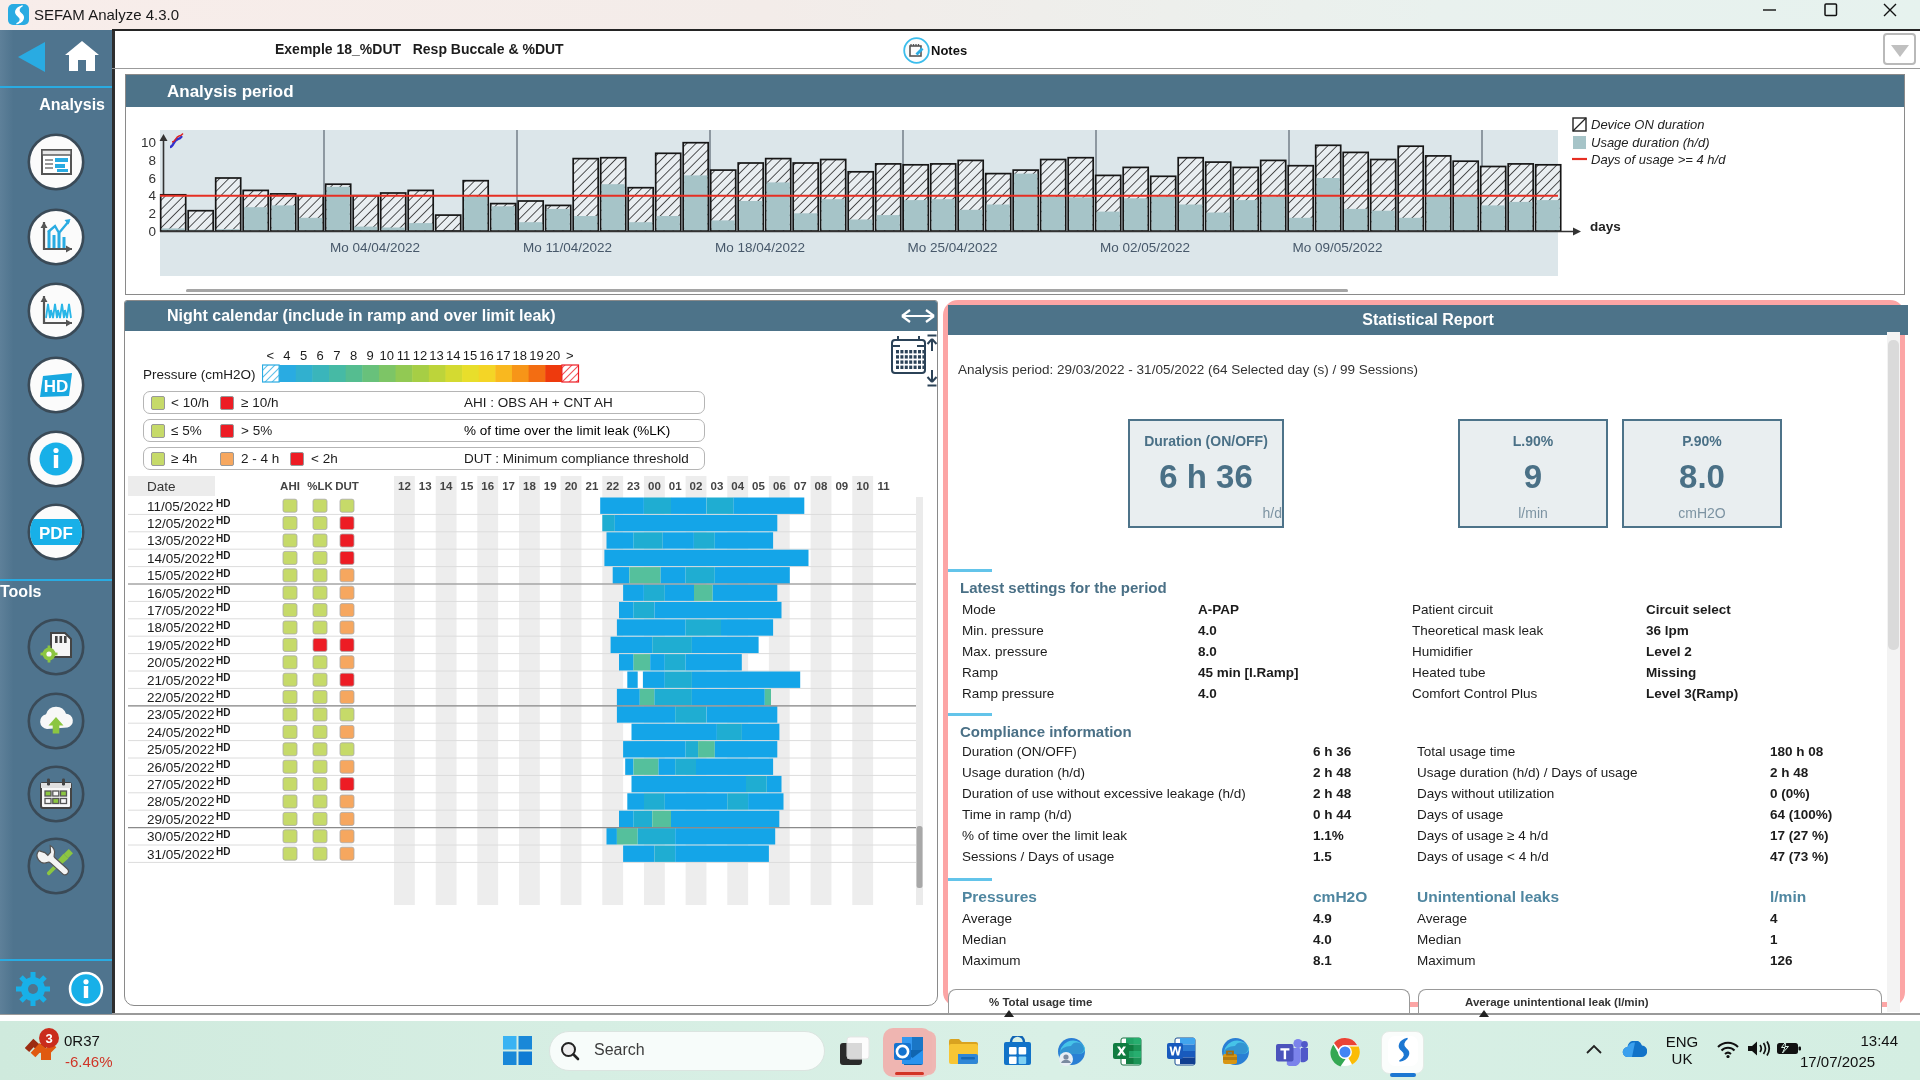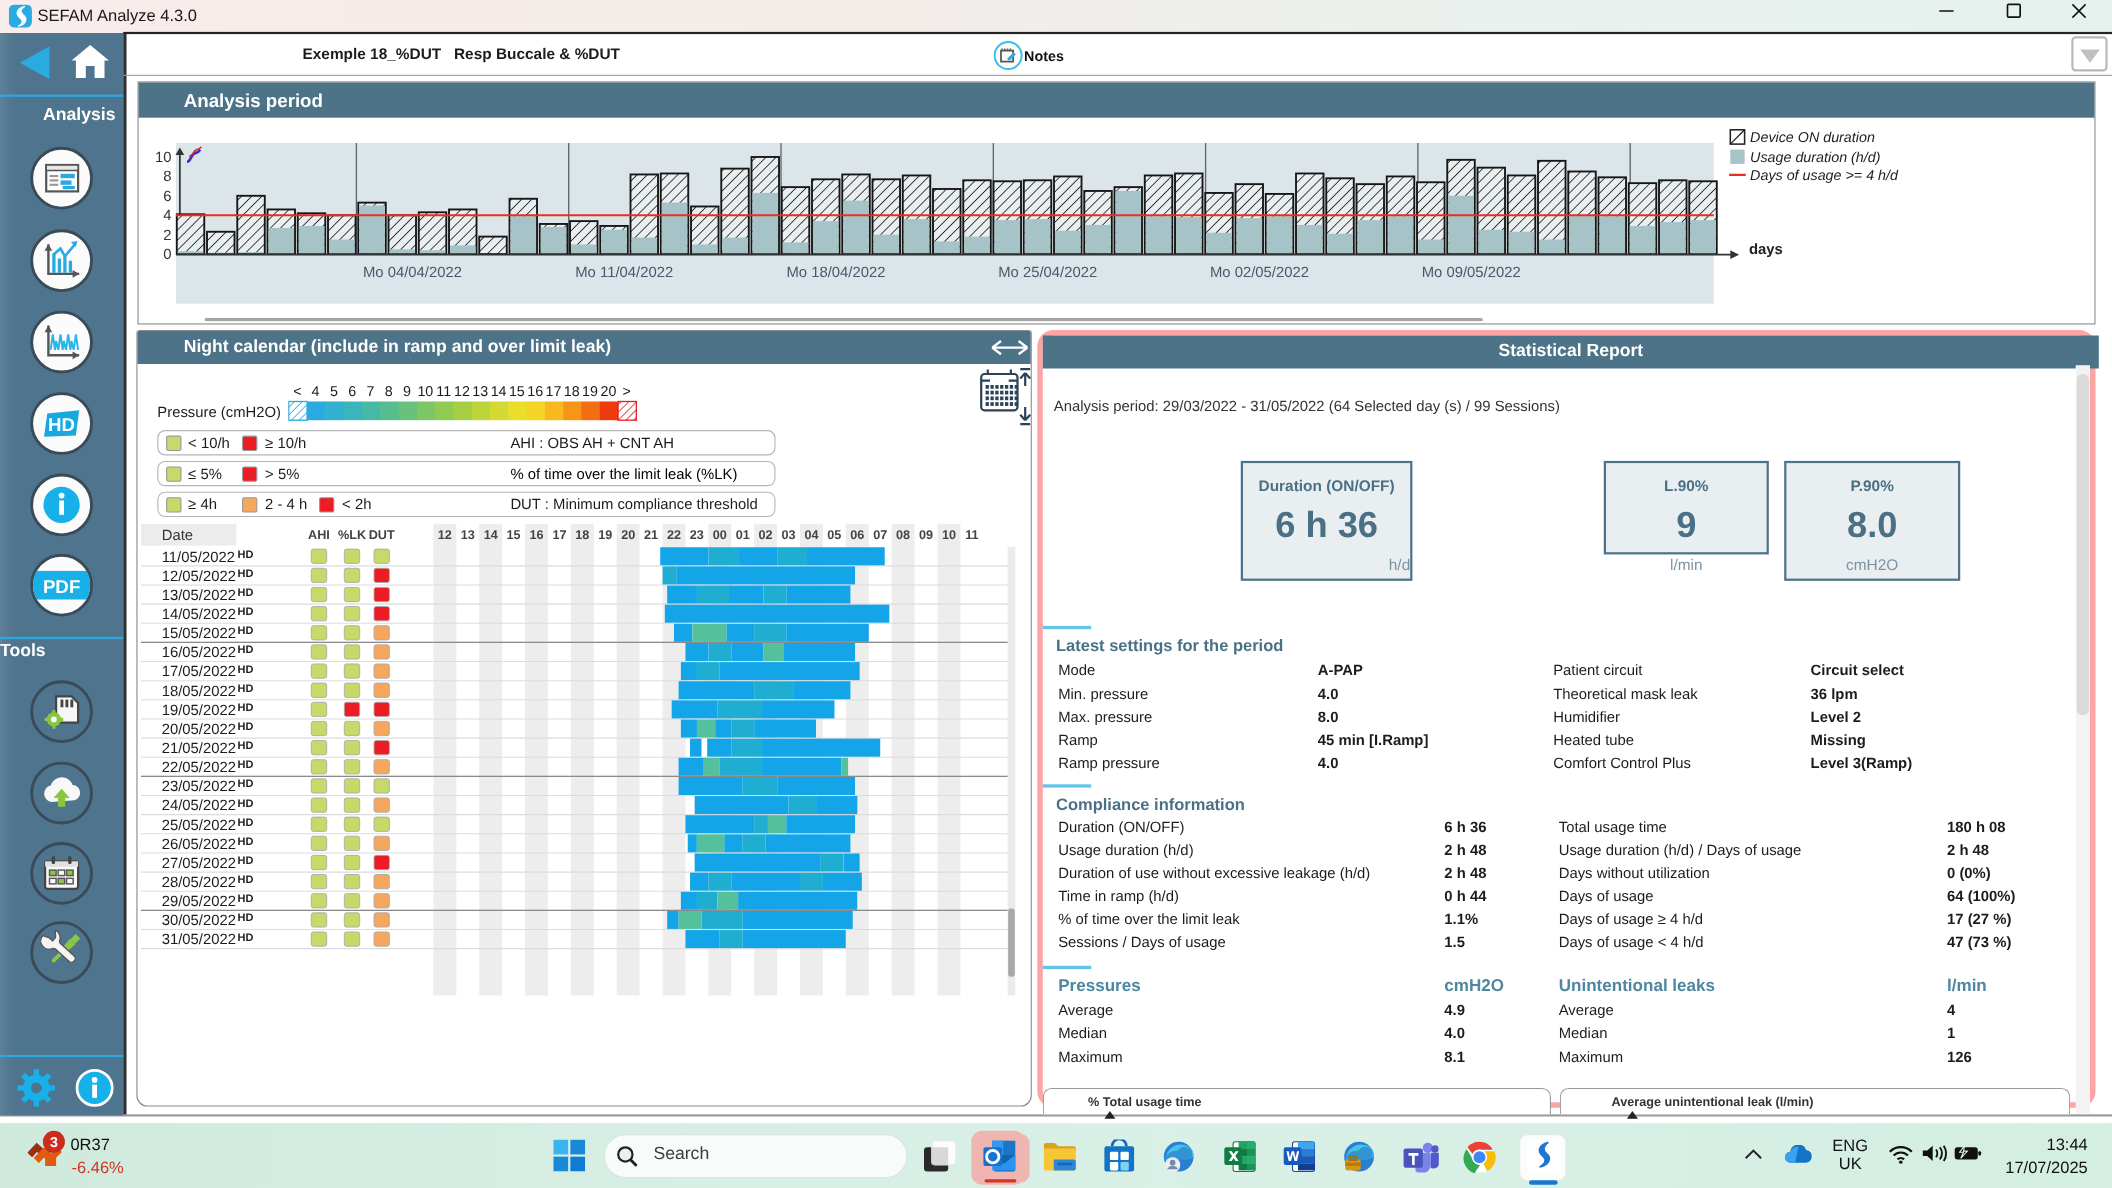--- a/index.html
+++ b/index.html
@@ -707,21 +707,21 @@
 <div class="abs" style="left:0;top:0;width:960px;height:30px;background:#4d7389">
 <div class="abs" style="left:0;top:6px;width:960px;text-align:center;font-size:16px;font-weight:bold;color:#fff">Statistical Report</div>
 </div>
     </div>
 <div class="abs" style="left:958px;top:362px;font-size:13.5px;color:#333">Analysis period: 29/03/2022 - 31/05/2022 (64 Selected day (s) / 99 Sessions)</div>
 <div class="abs" style="left:1128px;top:419px;width:156px;height:109px;background:#e9eef0;border:2px solid #4d7389">
 <div class="abs" style="left:0;top:12px;width:100%;text-align:center;font-size:14px;font-weight:bold;color:#4a7086">Duration (ON/OFF)</div>
 <div class="abs" style="left:0;top:37px;width:100%;text-align:center;font-size:33px;font-weight:bold;color:#4a7086">6 h 36</div>
 <div class="abs" style="left:0;top:84px;width:100%;text-align:right;font-size:14px;color:#7c93a2">h/d</div>
 </div>
-<div class="abs" style="left:1458px;top:419px;width:150px;height:85px;background:#e9eef0;border:2px solid #4d7389">
+<div class="abs" style="left:1458px;top:419px;width:150px;height:109px;background:#e9eef0;border:2px solid #4d7389">
 <div class="abs" style="left:0;top:12px;width:100%;text-align:center;font-size:14px;font-weight:bold;color:#4a7086">L.90%</div>
 <div class="abs" style="left:0;top:37px;width:100%;text-align:center;font-size:33px;font-weight:bold;color:#4a7086">9</div>
 <div class="abs" style="left:0;top:84px;width:100%;text-align:center;font-size:14px;color:#7c93a2">l/min</div>
 </div>
 <div class="abs" style="left:1622px;top:419px;width:160px;height:109px;background:#e9eef0;border:2px solid #4d7389">
 <div class="abs" style="left:0;top:12px;width:100%;text-align:center;font-size:14px;font-weight:bold;color:#4a7086">P.90%</div>
 <div class="abs" style="left:0;top:37px;width:100%;text-align:center;font-size:33px;font-weight:bold;color:#4a7086">8.0</div>
 <div class="abs" style="left:0;top:84px;width:100%;text-align:center;font-size:14px;color:#7c93a2">cmH2O</div>
 </div>
 <div class="abs" style="left:948px;top:569px;width:44px;height:2.5px;background:#63c4ea"></div>
@@ -930,13 +930,13 @@
     <svg class="abs" style="left:1746px;top:1040px" width="26" height="17" viewBox="0 0 26 17">
       <path d="M2 6 h4 l5-4.5 v14 L6 11 H2 Z" fill="#111"></path>
       <path d="M14 5 a6 6 0 0 1 0 7 M17.5 3 a9.5 9.5 0 0 1 0 11 M21 1.5 a13 13 0 0 1 0 14" stroke="#111" stroke-width="1.7" fill="none"></path>
     </svg>
     <svg class="abs" style="left:1776px;top:1041px" width="26" height="15" viewBox="0 0 26 15">
       <rect x="1" y="2" width="21" height="11" rx="2.5" fill="#111"></rect>
       <rect x="22.5" y="5.5" width="2.5" height="4" rx="1" fill="#111"></rect>
       <path d="M10 0.5 l-4.5 6 h3.5 l-2.5 5.5 6-6.5 h-3.5 Z" fill="#111" stroke="#d9f0e6" stroke-width="1"></path>
     </svg>
     <div class="abs" style="left:1800px;top:1032px;width:98px;text-align:right;font-size:15px;color:#111">13:44</div>
-    <div class="abs" style="left:1800px;top:1053px;width:98px;text-align:right;font-size:15px;color:#111">17/07/2025</div>
+    <div class="abs" style="left:1800px;top:1053px;width:98px;text-align:left;font-size:15px;color:#111">17/07/2025</div>
 </div>
 </body></html>

